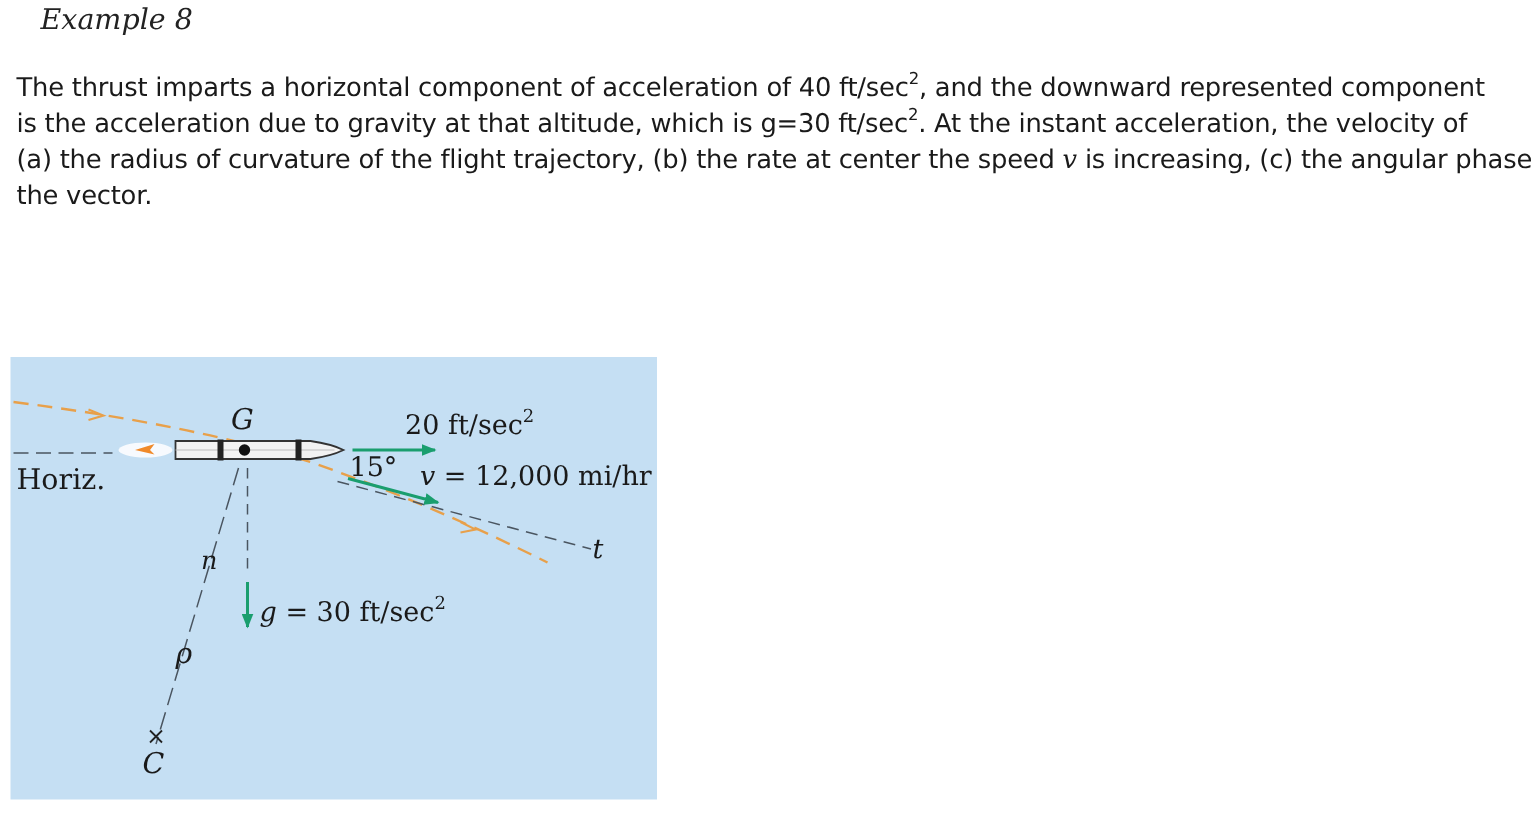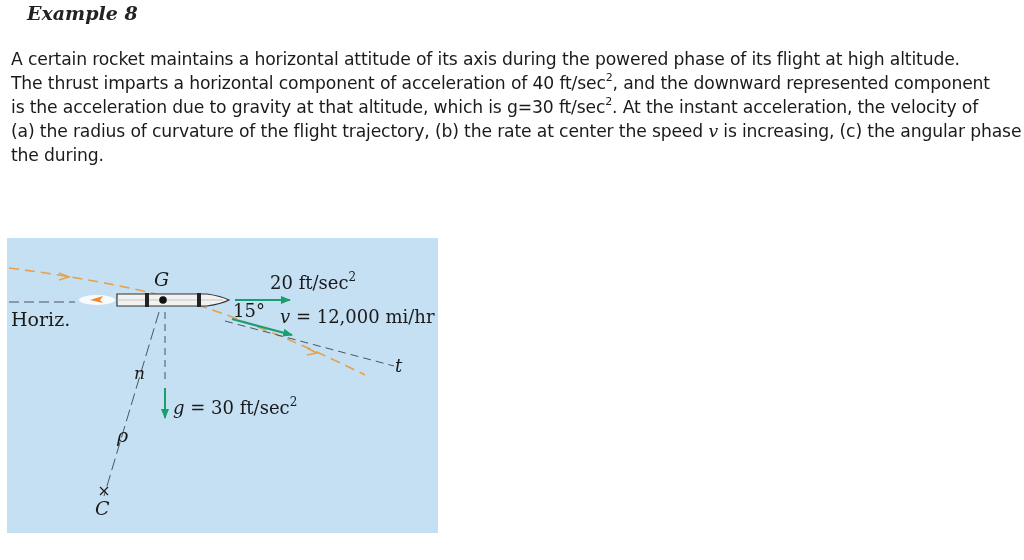--- a/index.html
+++ b/index.html
@@ -1,44 +1,43 @@
 <!DOCTYPE html>
 <html><head>
 <meta charset="utf-8">
 <style>
   html, body { margin: 0; padding: 0; background: #ffffff; }
   body { width: 1024px; height: 560px; position: relative; overflow: hidden; }
   .example-title {
     position: absolute; left: 27px; top: 2px;
     font-family: "DejaVu Serif", "Liberation Serif", serif; font-style: italic;
-    font-size: 19px; color: #222; font-weight: bold;
+    font-size: 19px; color: #222;
   }
   .problem-text {
     position: absolute; left: 11px; top: 48px; width: 1010px;
     font-family: "DejaVu Sans", "Liberation Sans", sans-serif;
     font-size: 17.2px; line-height: 23.9px; color: #1a1a1a;
     letter-spacing: -0.15px;
   }
   .problem-text .line { white-space: nowrap; display: block; }
   .problem-text sup { font-size: 11px; line-height: 0; position: relative; top: -1px; }
   .it { font-family: "DejaVu Serif", "Liberation Serif", serif; font-style: italic; }
   .figure { position: absolute; left: 7px; top: 238px; width: 431px; height: 295px; background: #c5dff3; }
   svg text { font-family: "DejaVu Serif", "Liberation Serif", serif; }
 </style>
 </head>
 <body>
 
 <div class="example-title">Example 8</div>
 
 <div class="problem-text">
-  <span class="line"><span>A certain rocket maintains a horizontal attitude of its axis during the powered phase of its flight at high altitude.</span></span>
   <span class="line"><span>The thrust imparts a horizontal component of acceleration of 40 ft/sec</span><sup>2</sup><span>, and the downward represented component</span></span>
   <span class="line"><span>is the acceleration due to gravity at that altitude, which is g=30 ft/sec</span><sup>2</sup><span>. At the instant acceleration, the velocity of</span></span>
   <span class="line"><span>(a) the radius of curvature of the flight trajectory, (b) the rate at center the speed </span><span class="it">v</span><span> is increasing, (c) the angular phase</span></span>
-  <span class="line"><span>the during.</span></span>
+  <span class="line"><span>the vector.</span></span>
 </div>
 
 <div class="figure">
   <svg width="431" height="295" viewBox="0 0 431 295" xmlns="http://www.w3.org/2000/svg">
     <defs>
       <marker id="arrG" markerWidth="10" markerHeight="8" refX="9" refY="4" orient="auto" markerUnits="userSpaceOnUse">
         <path d="M0,0 L10,4 L0,8 Z" fill="#1a9e6e"></path>
       </marker>
     </defs>
 

